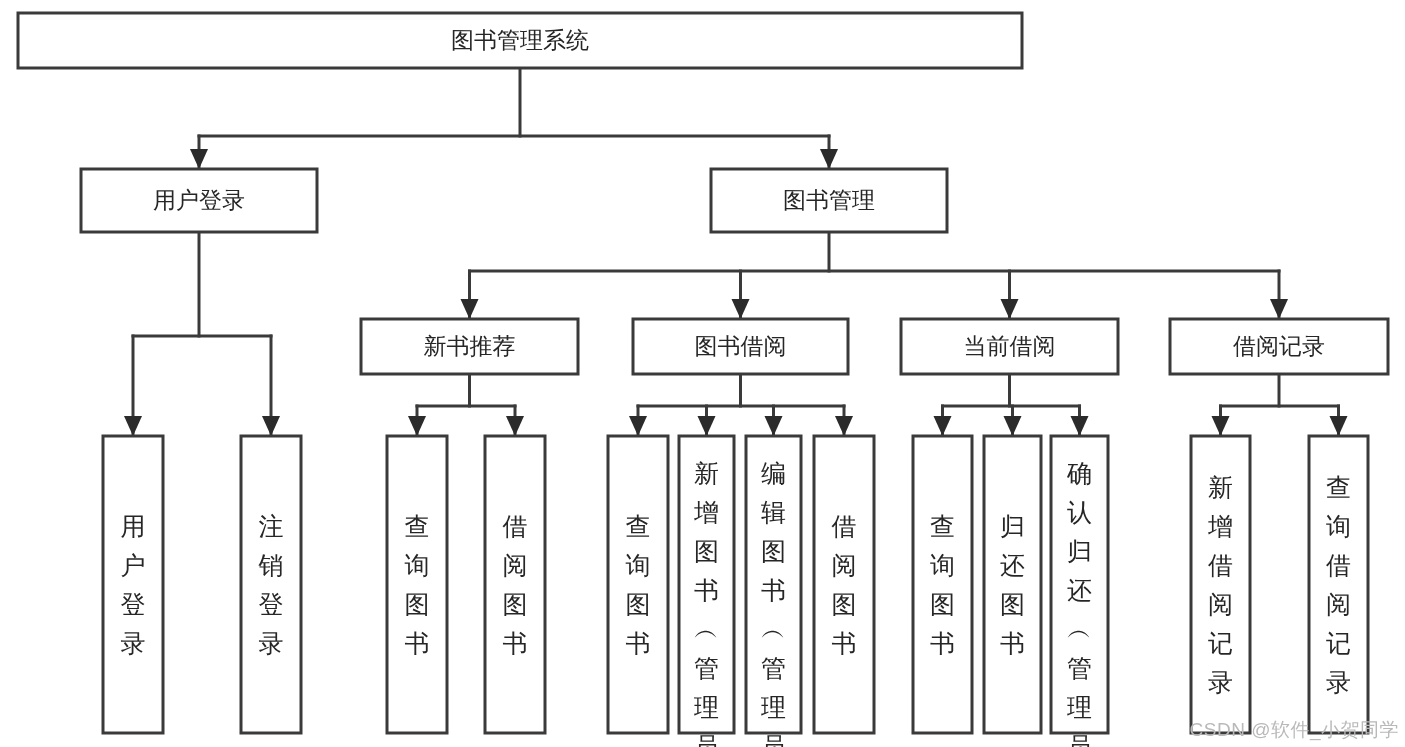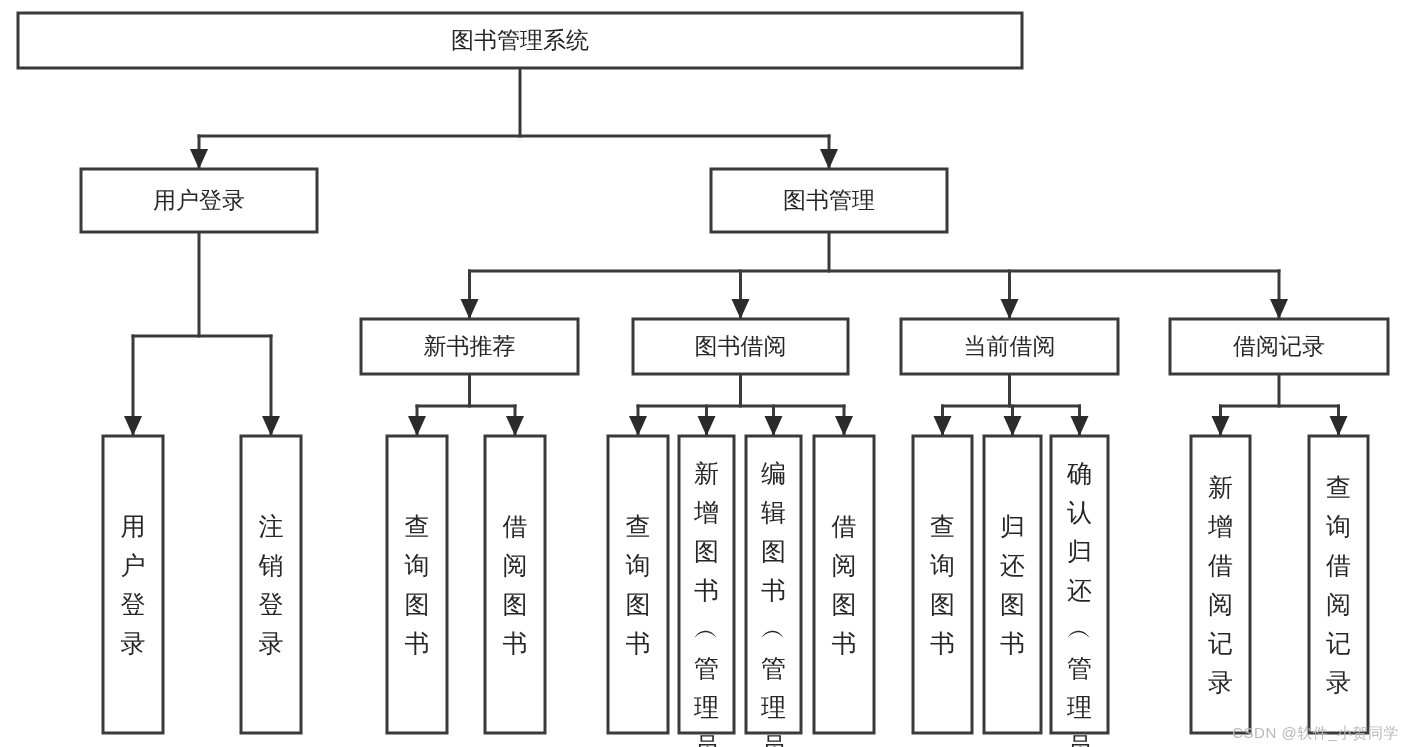--- a/index.html
+++ b/index.html
@@ -45,21 +45,21 @@
   }
   .arrow-head {
     fill: #2b2b2b;
     stroke: none;
   }
   .watermark {
     position: absolute;
     right: 6px;
     bottom: 4px;
     font-family: "Liberation Sans", "DejaVu Sans", sans-serif;
-    font-size: 15px;
+    font-size: 19px;
     color: #b9b9b9;
     letter-spacing: 0.5px;
     white-space: nowrap;
     user-select: none;
   }
 </style>
 </head>
 <body>
 
 <svg id="diagram" viewBox="0 0 1405 747" xmlns="http://www.w3.org/2000/svg">

